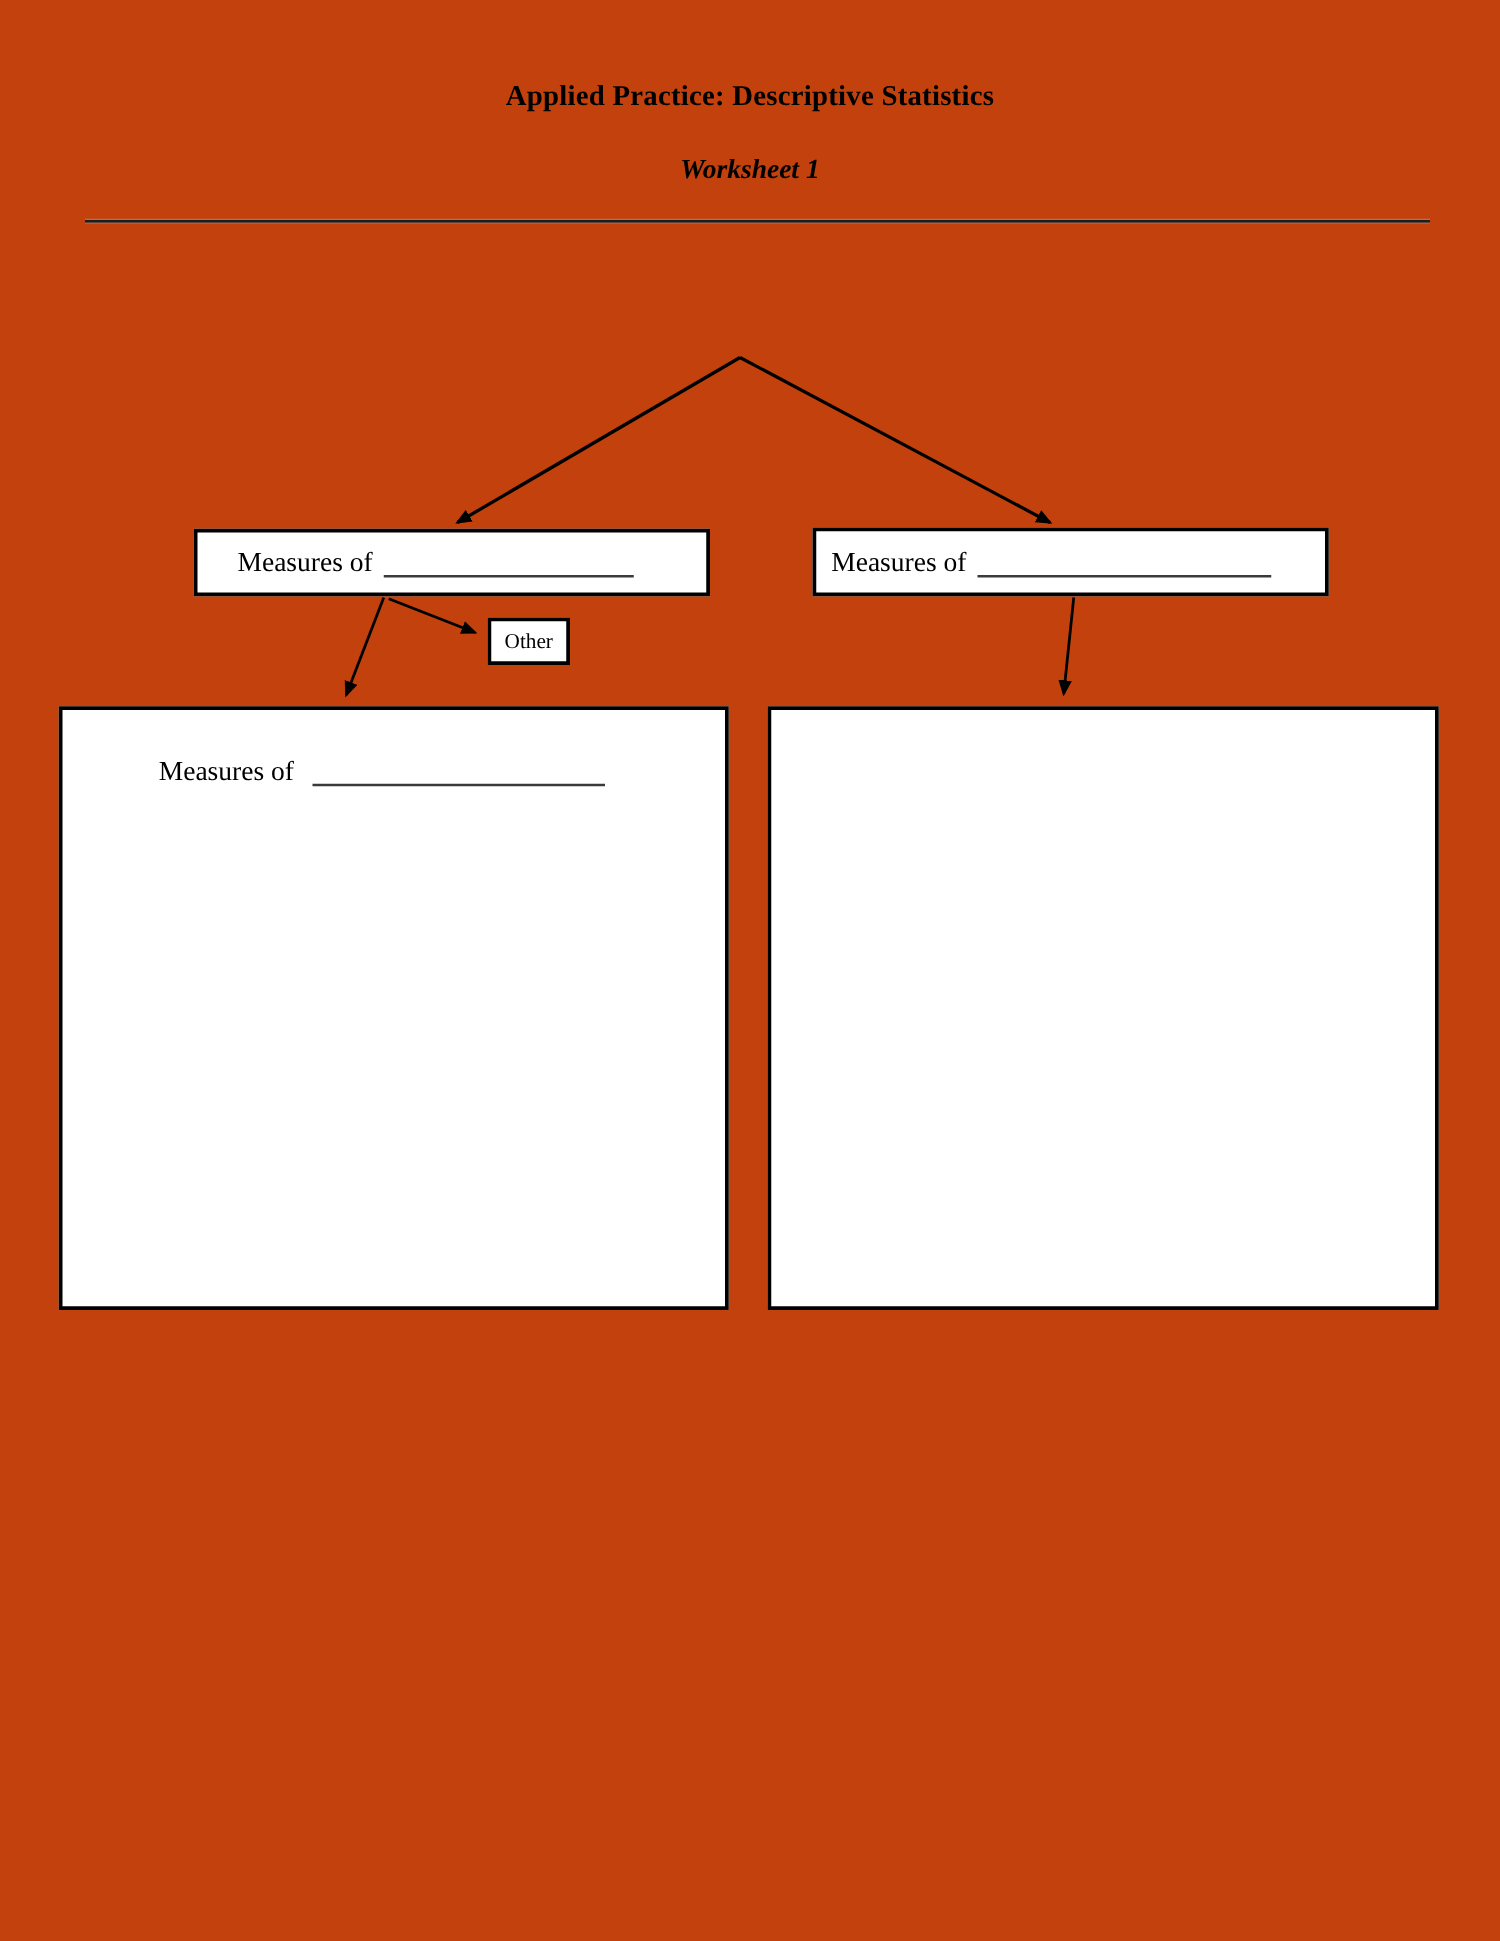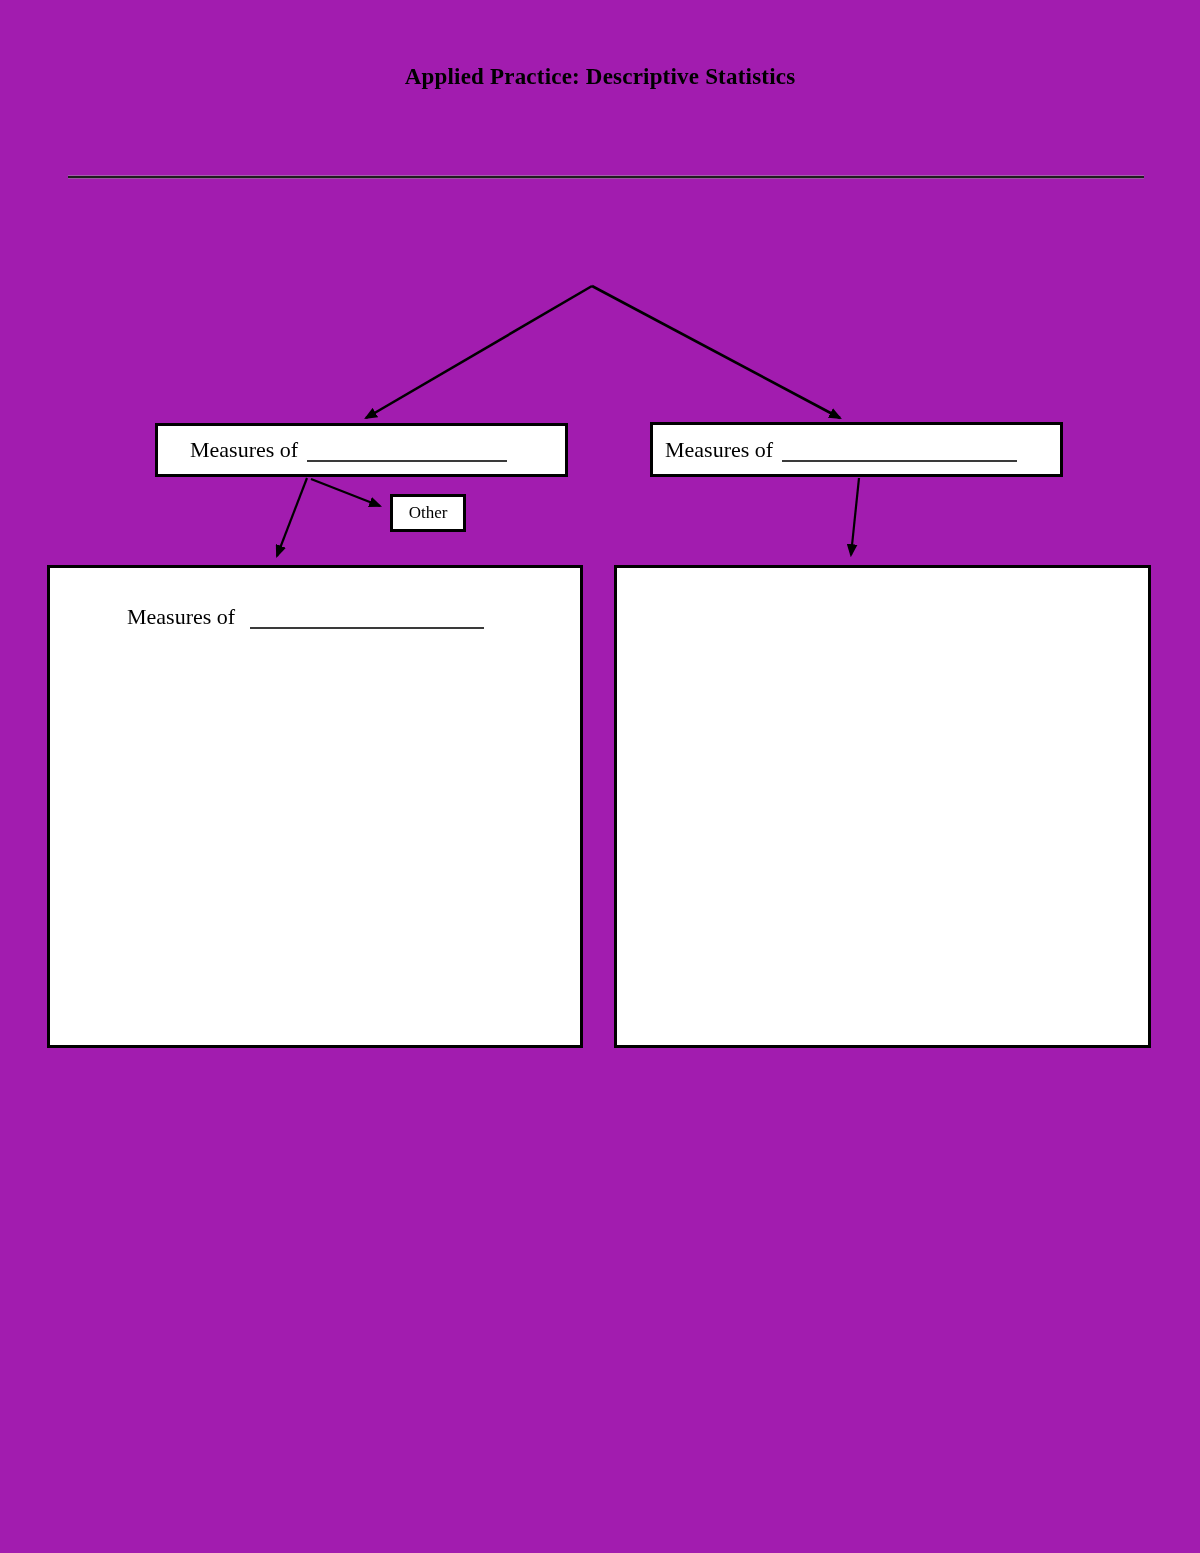--- a/index.html
+++ b/index.html
@@ -5,21 +5,21 @@
   * { margin: 0; padding: 0; box-sizing: border-box; }
   html, body { background: #ffffff; }
   body {
     font-family: "Liberation Serif", "DejaVu Serif", serif;
     color: #000000;
   }
   .page {
     position: relative;
     width: 1200px;
     height: 1553px;
-    background: #a21caf;
+    background: #c2410c;
     overflow: hidden;
   }
 
   
   .doc-title {
     position: absolute;
     top: 64px; left: 0;
     width: 100%;
     text-align: center;
     font-size: 23px;
@@ -72,21 +72,21 @@
     top: 5px;
     margin-left: 9px;
   }
   .blank-node-left  { width: 200px; }
   .blank-node-right { width: 235px; }
   .blank-panel-left { width: 234px; }
 
   .other-box {
     position: absolute;
     left: 390px; top: 494px;
-    width: 76px; height: 38px;
+    width: 66px; height: 38px;
     border: 3px solid #000000;
     background: #ffffff;
     display: flex;
     align-items: center;
     justify-content: center;
     font-size: 17px;
   }
 
   .panel-box {
     position: absolute;
@@ -110,20 +110,21 @@
     pointer-events: none;
   }
 </style>
 </head>
 <body>
 
 <div class="page">
 
   <div class="doc-title">Applied Practice: Descriptive Statistics</div>
 
+  <div class="doc-subtitle">Worksheet 1</div>
 
   <div class="header-divider"></div>
 
 
   <svg class="connector-layer" viewBox="0 0 1200 1553" xmlns="http://www.w3.org/2000/svg">
     <defs>
       <marker id="arrowhead" viewBox="0 0 12 10" refX="10" refY="5" markerWidth="13" markerHeight="11" orient="auto" markerUnits="userSpaceOnUse">
         <path d="M0,0 L12,5 L0,10 Z" fill="#000000"></path>
       </marker>
     </defs>

